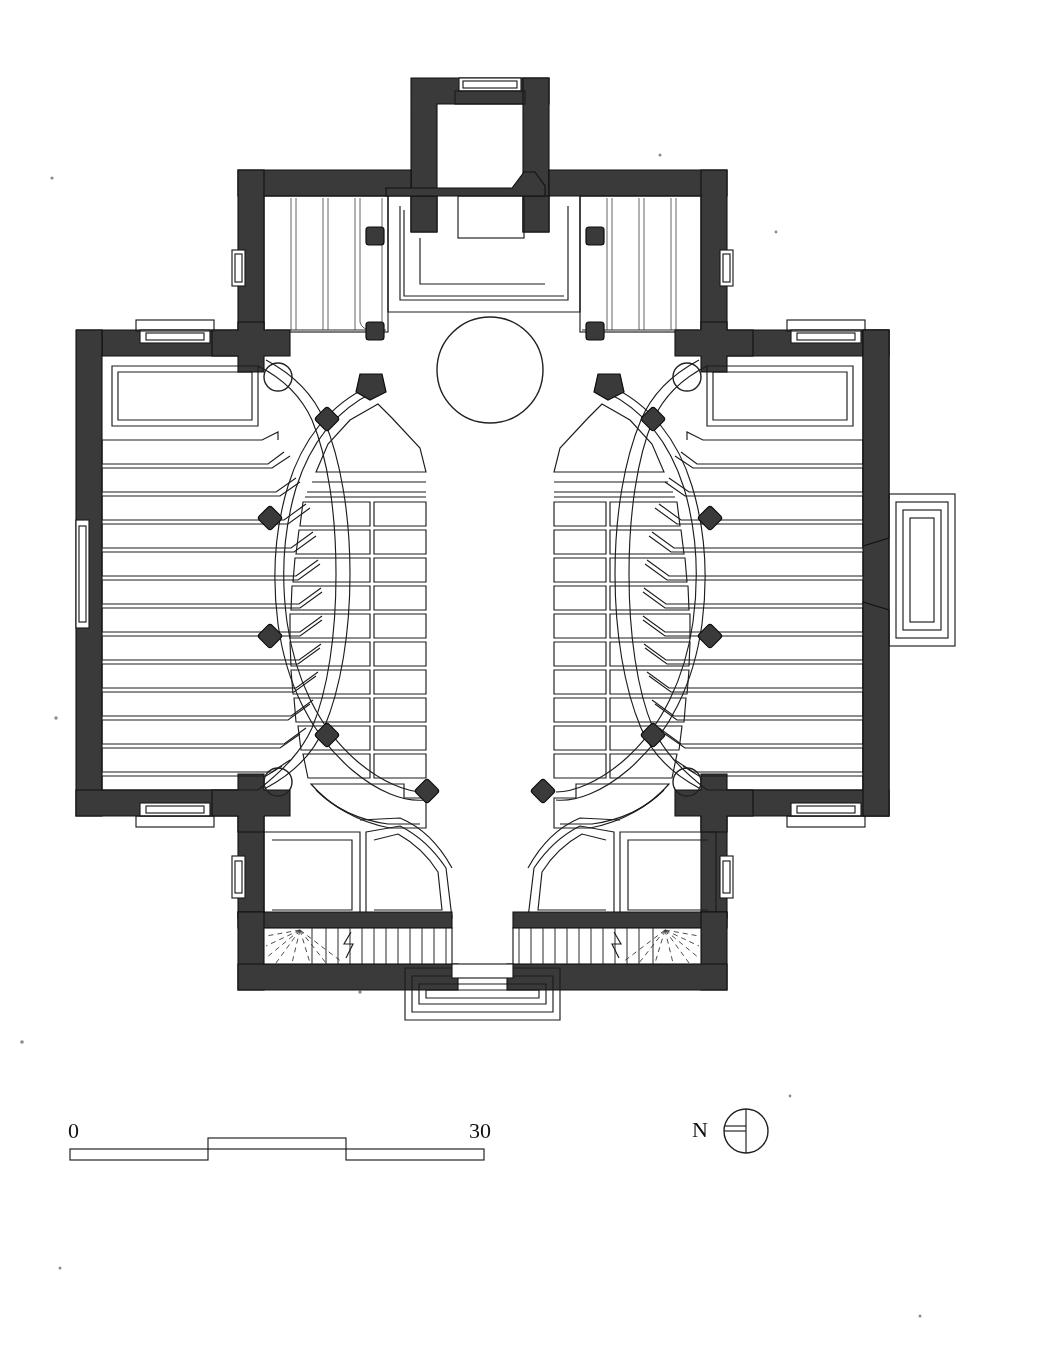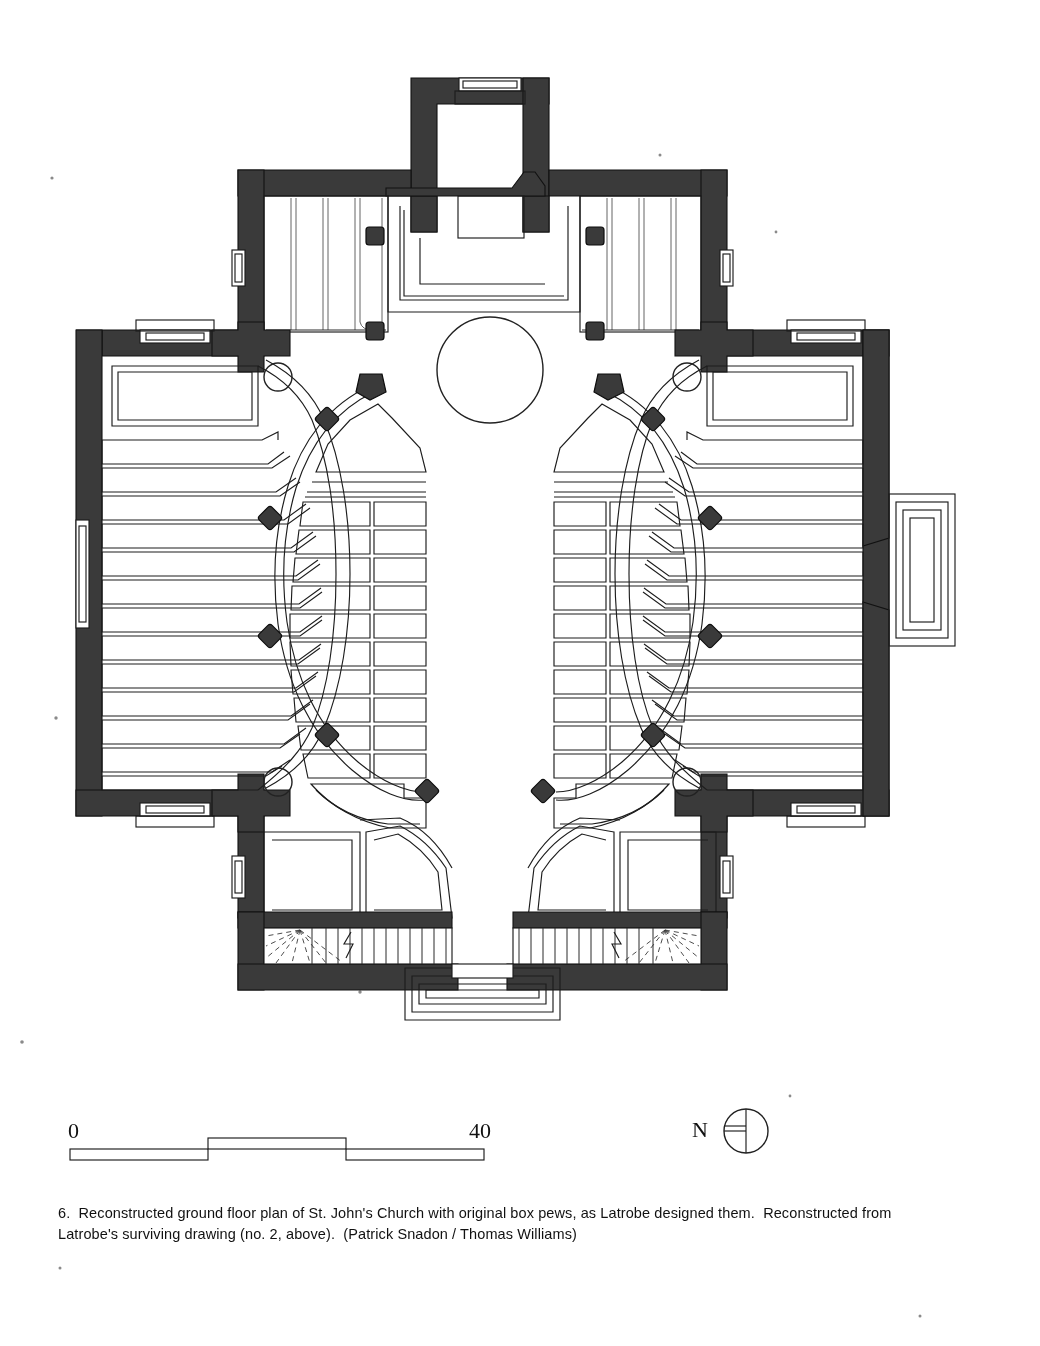--- a/index.html
+++ b/index.html
@@ -508,22 +508,18 @@
       <circle class="circ" cx="746" cy="1131" r="22"></circle>
       <line class="thin" x1="746" y1="1109" x2="746" y2="1153"></line>
       <line class="thin" x1="724" y1="1131" x2="746" y2="1131"></line>
       <line class="thin" x1="724" y1="1126" x2="746" y2="1126"></line>
     </g>
 
   </svg>
 
   <span class="scale-label" id="scale-zero">0</span>
 
-  <span class="scale-label" id="scale-thirty">40</span>
+  <span class="scale-label" id="scale-thirty">30</span>
 
   <span id="north-letter">N</span>
 
-  <div class="caption-block">
-    <span class="caption-line">6.  Reconstructed ground floor plan of St. John's Church with original box pews, as Latrobe designed them.  Reconstructed from</span>
-    <span class="caption-line">Latrobe's surviving drawing (no. 2, above).  (Patrick Snadon / Thomas Williams)</span>
-  </div>
 
 </div>
 
 </body></html>

